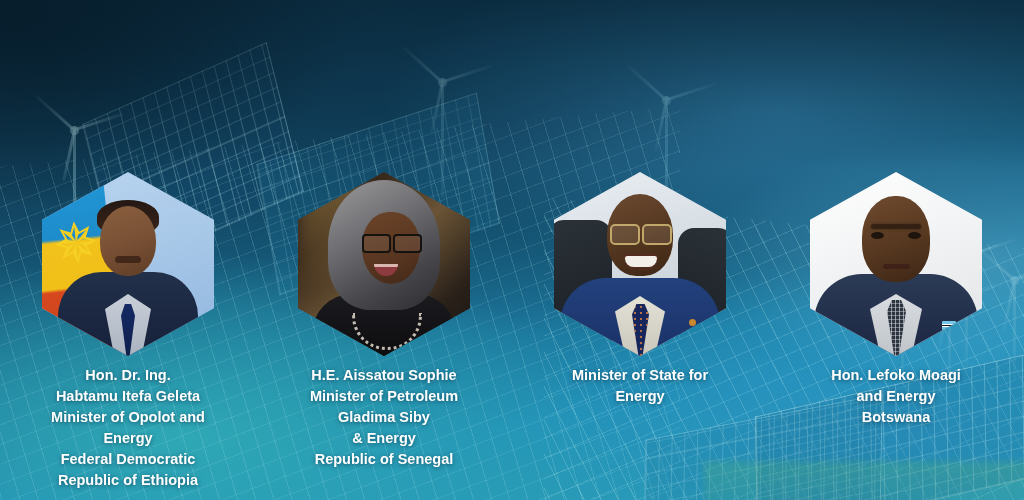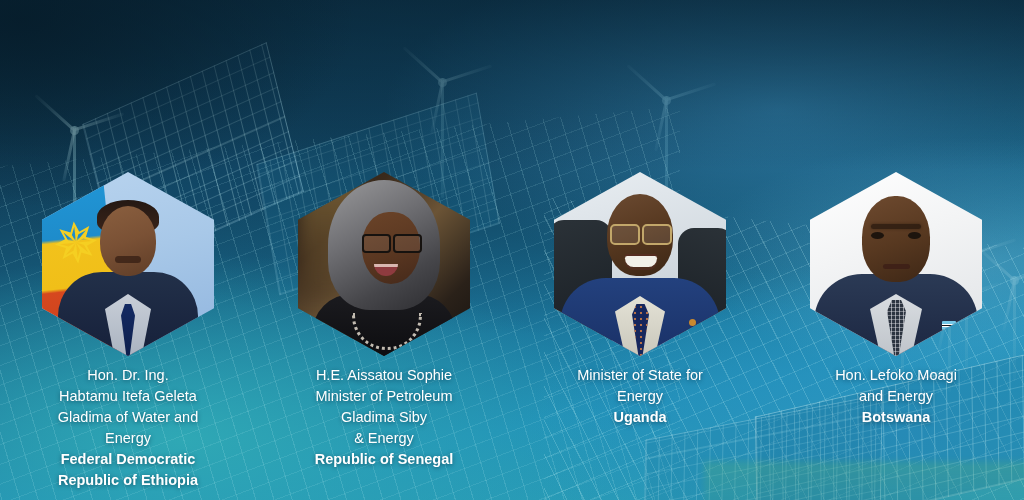--- a/index.html
+++ b/index.html
@@ -320,21 +320,21 @@
                #14161a 40%,#14161a 60%,#ffffff 60%,#ffffff 68%,#74c7e8 68%,#74c7e8 100%);
     border-radius:1px;
   }
 
   
   .caption{
     margin-top:9px;width:236px;text-align:center;color:#ffffff;
     font-size:14.5px;line-height:21px;
     text-shadow:0 1px 4px rgba(5,40,60,.6);
   }
-  .caption .role-line{display:block;font-weight:normal;}
+  .caption .role-line{display:block;font-weight:bold;}
   .caption .country{display:block;font-weight:bold;}
 </style>
 </head>
 <body>
 
 <div id="banner">
 
   <div class="bg-layer bg-base"></div>
 
   <div class="bg-layer">
@@ -420,21 +420,21 @@
           <div class="p1-shirt"></div>
           <div class="p1-tie"></div>
           <div class="p1-hair"></div>
           <div class="p1-head"></div>
           <div class="p1-mouth"></div>
         </div>
       </div>
       <div class="caption">
         <span class="role-line">Hon. Dr. Ing.</span>
         <span class="role-line">Habtamu Itefa Geleta</span>
-        <span class="role-line">Gladima of Water and</span>
+        <span class="role-line">Minister of Opolot and</span>
         <span class="role-line">Energy</span>
         <span class="country">Federal Democratic</span>
         <span class="country">Republic of Ethiopia</span>
       </div>
     </div>
 
     <div class="speaker">
       <div class="hex">
         <div class="hex-inner">
           <div class="p2-bg"></div>
@@ -467,21 +467,20 @@
           <div class="p3-tie"></div>
           <div class="p3-pin"></div>
           <div class="p3-head"></div>
           <div class="p3-glass"></div>
           <div class="p3-teeth"></div>
         </div>
       </div>
       <div class="caption">
         <span class="role-line">Minister of State for</span>
         <span class="role-line">Energy</span>
-        <span class="country">Uganda</span>
       </div>
     </div>
 
     <div class="speaker">
       <div class="hex">
         <div class="hex-inner">
           <div class="p4-bg"></div>
           <div class="p4-body"></div>
           <div class="p4-shirt"></div>
           <div class="p4-tie"></div>

